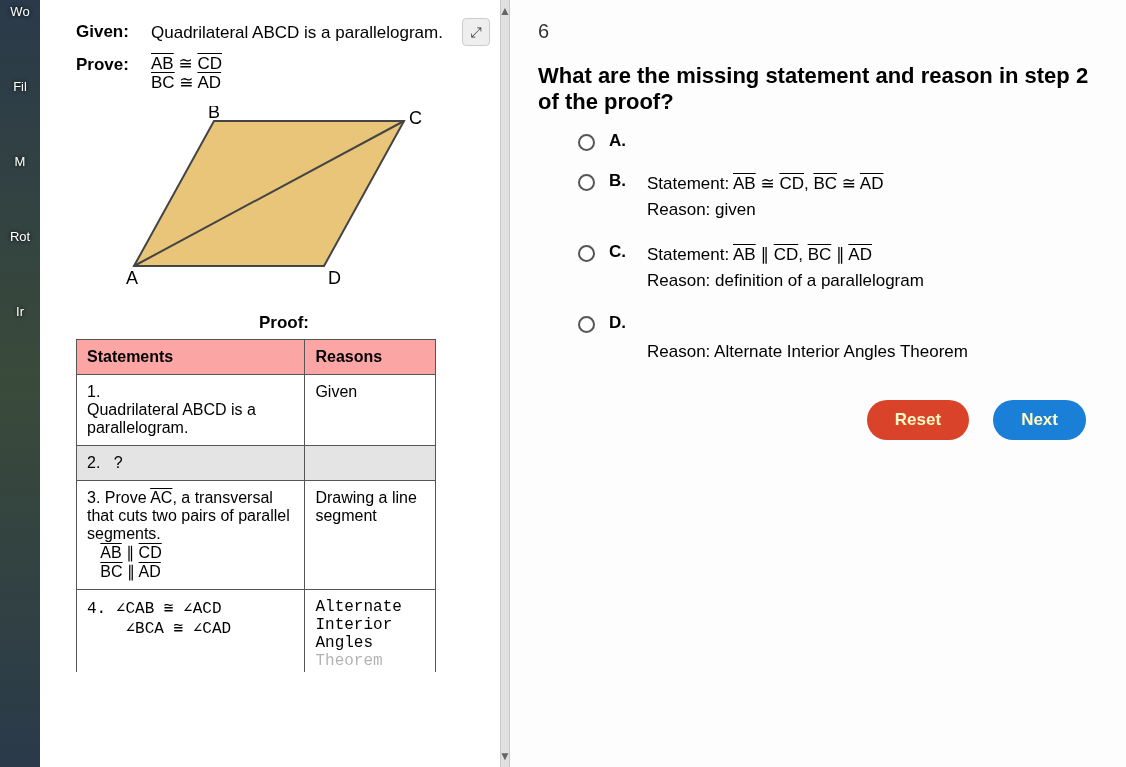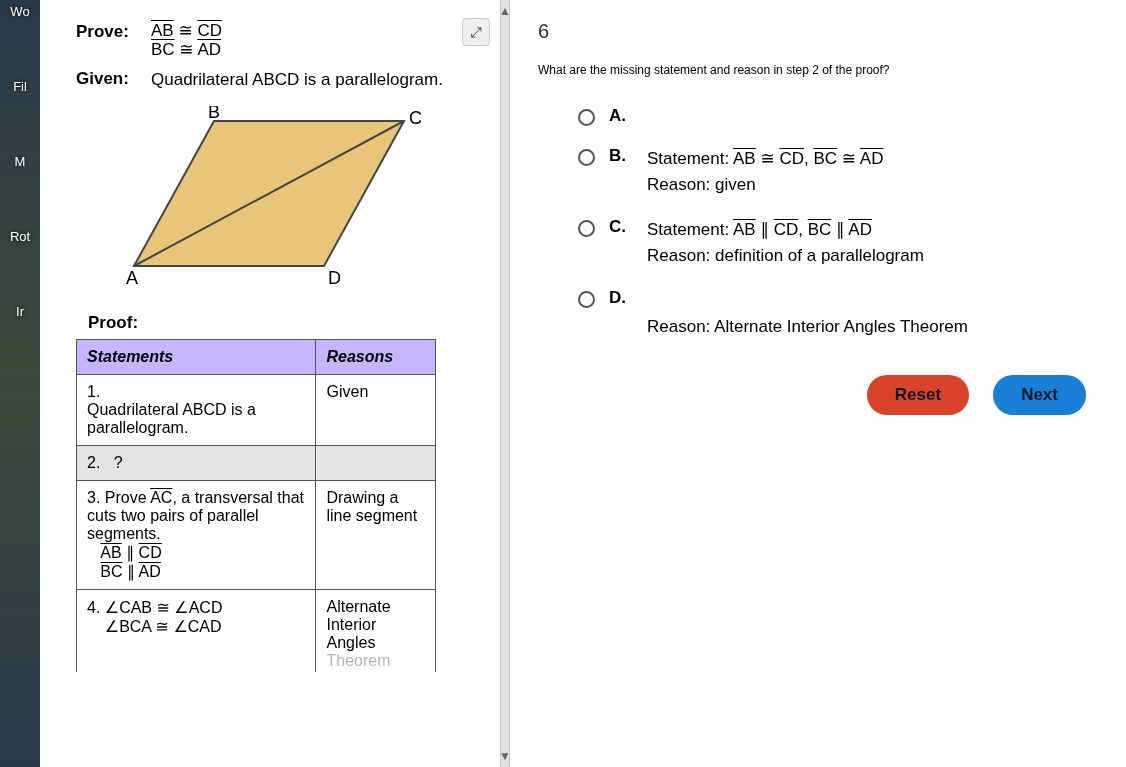--- a/index.html
+++ b/index.html
@@ -12,69 +12,69 @@
 .divider { width:10px; background:#e0e0e0; border-left:1px solid #c8c8c8; border-right:1px solid #c8c8c8; position:relative; }
 .divider .arrow-up { position:absolute; top:4px; left:-2px; font-size:12px; color:#666; }
 .divider .arrow-down { position:absolute; bottom:4px; left:-2px; font-size:12px; color:#666; }
 .expand-btn { position:absolute; top:18px; right:10px; width:28px; height:28px; background:#eee; border:1px solid #ccc; border-radius:4px; display:flex; align-items:center; justify-content:center; font-size:14px; color:#333; cursor:pointer; }
 .gv-row { display:flex; align-items:flex-start; margin-bottom:10px; }
 .gv-label { font-weight:bold; font-size:17px; width:75px; }
 .gv-text { font-size:17px; line-height:1.35; }
 .prove-box { font-size:17px; line-height:1.1; }
 .overline { text-decoration: overline; }
 .diagram { margin:14px 0 18px 28px; }
-.proof-title { font-weight:bold; font-size:17px; margin:0 0 6px 12px; }
+.proof-title { font-weight:bold; font-size:17px; margin:0 0 6px 12px;text-align:center; }
 .proof-table { border-collapse:collapse; width:360px; font-size:16px; }
 .proof-table th, .proof-table td { border:1px solid #555; padding:8px 10px; text-align:left; vertical-align:top; }
-.proof-table th { font-weight:bold; background:#c4b5fd;font-style:italic; }
+.proof-table th { font-weight:bold; background:#fca5a5; }
 .row-highlight td { background:#e4e4e4; }
-.row-bottom-cut td { border-bottom:none; padding-bottom:2px; }
+.row-bottom-cut td { border-bottom:none; padding-bottom:2px;font-family:Liberation Mono, monospace; }
 .step-number { top:18px; left:28px; font-size:20px; font-weight:normal; color:#333; margin-bottom:20px; }
-.question { font-size:12px; margin-bottom:29px; }
+.question { font-size:22px; margin-bottom:16px;font-weight:bold; }
 .choices { display:flex; flex-direction:column; gap:20px; margin-left:40px; }
 .choice { display:flex; align-items:flex-start; gap:14px; }
 .radio { width:17px; height:17px; border:2px solid #555; border-radius:50%; flex:0 0 17px; margin-top:3px; cursor:pointer; background:#fff; }
 .choice-letter { font-weight:bold; font-size:17px; width:24px; }
 .choice-body { font-size:17px; line-height:1.5; }
 .btn-row { display:flex; gap:24px; justify-content:flex-end; margin-top:36px; padding-right:10px; }
-.btn { padding:10px 28px; border-radius:24px; color:#0f172a; font-size:17px; font-weight:bold; border:none; cursor:pointer; }
+.btn { padding:10px 28px; border-radius:24px; color:#fef9c3; font-size:17px; font-weight:bold; border:none; cursor:pointer; }
 .btn-reset { background:#d9432a; }
 .btn-next { background:#1a7fd6; }
 </style>
 </head>
 <body>
 
 <div class="desktop-strip">
   <span class="dlabel">Wo</span>
   <span class="dlabel">Fil</span>
   <span class="dlabel">M</span>
   <span class="dlabel" style="">Rot</span>
   <span class="dlabel">Ir</span>
 </div>
 
 <div class="page">
 
   <div class="left-pane">
     <div class="expand-btn">⤢</div>
+
+    <div class="gv-row">
+      <span class="gv-label">Given:</span>
+      <span class="gv-text">Quadrilateral ABCD is a parallelogram.</span>
+    </div>
 
     <div class="gv-row">
       <span class="gv-label">Prove:</span>
       <span class="prove-box">
         <span class="overline">AB</span>
         <span>≅</span>
         <span class="overline">CD</span><br>
         <span class="overline">BC</span>
         <span>≅</span>
         <span class="overline">AD</span>
       </span>
-    </div>
-
-    <div class="gv-row">
-      <span class="gv-label">Given:</span>
-      <span class="gv-text">Quadrilateral ABCD is a parallelogram.</span>
     </div>
 
     <div class="diagram">
       <svg width="320" height="185" viewBox="0 0 320 185">
         <polygon points="30,160 110,15 300,15 220,160" fill="#e9c57a" stroke="#444" stroke-width="2"></polygon>
         <line x1="30" y1="160" x2="300" y2="15" stroke="#444" stroke-width="2"></line>
         <text x="22" y="178" font-size="18">A</text>
         <text x="104" y="12" font-size="18">B</text>
         <text x="305" y="18" font-size="18">C</text>
         <text x="224" y="178" font-size="18">D</text>

